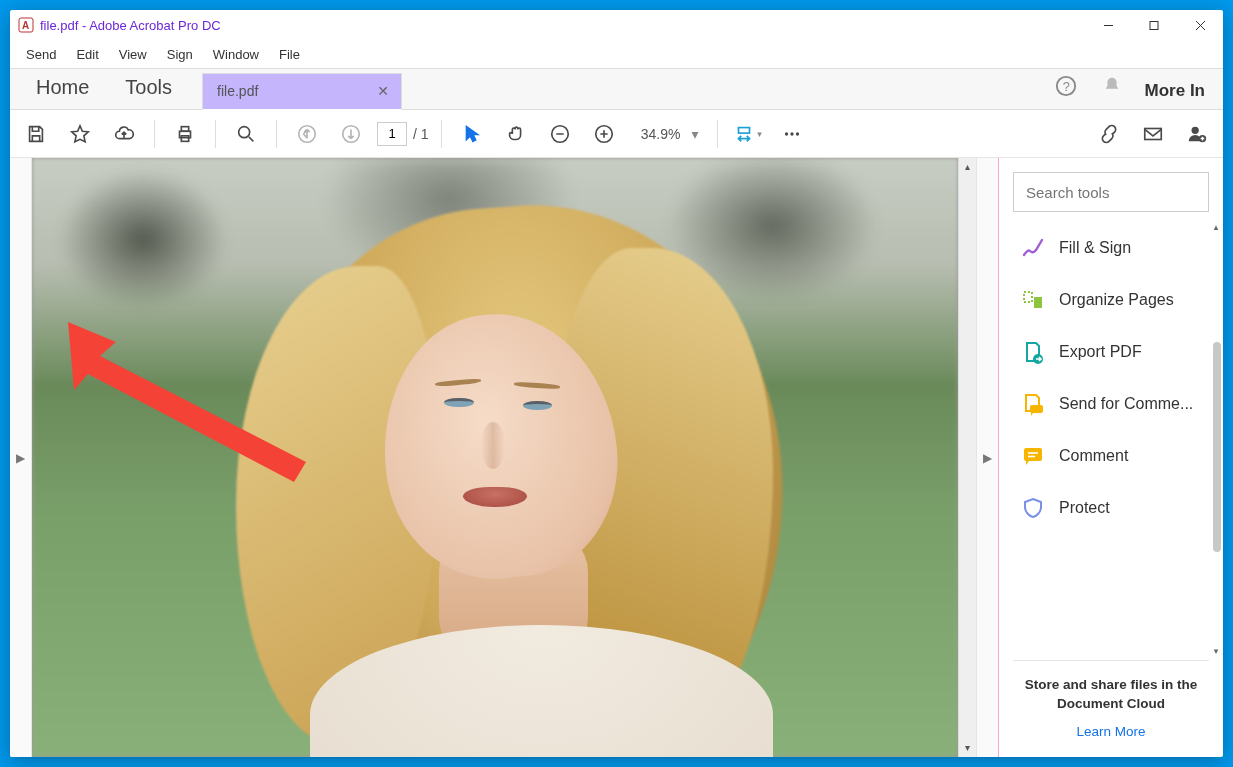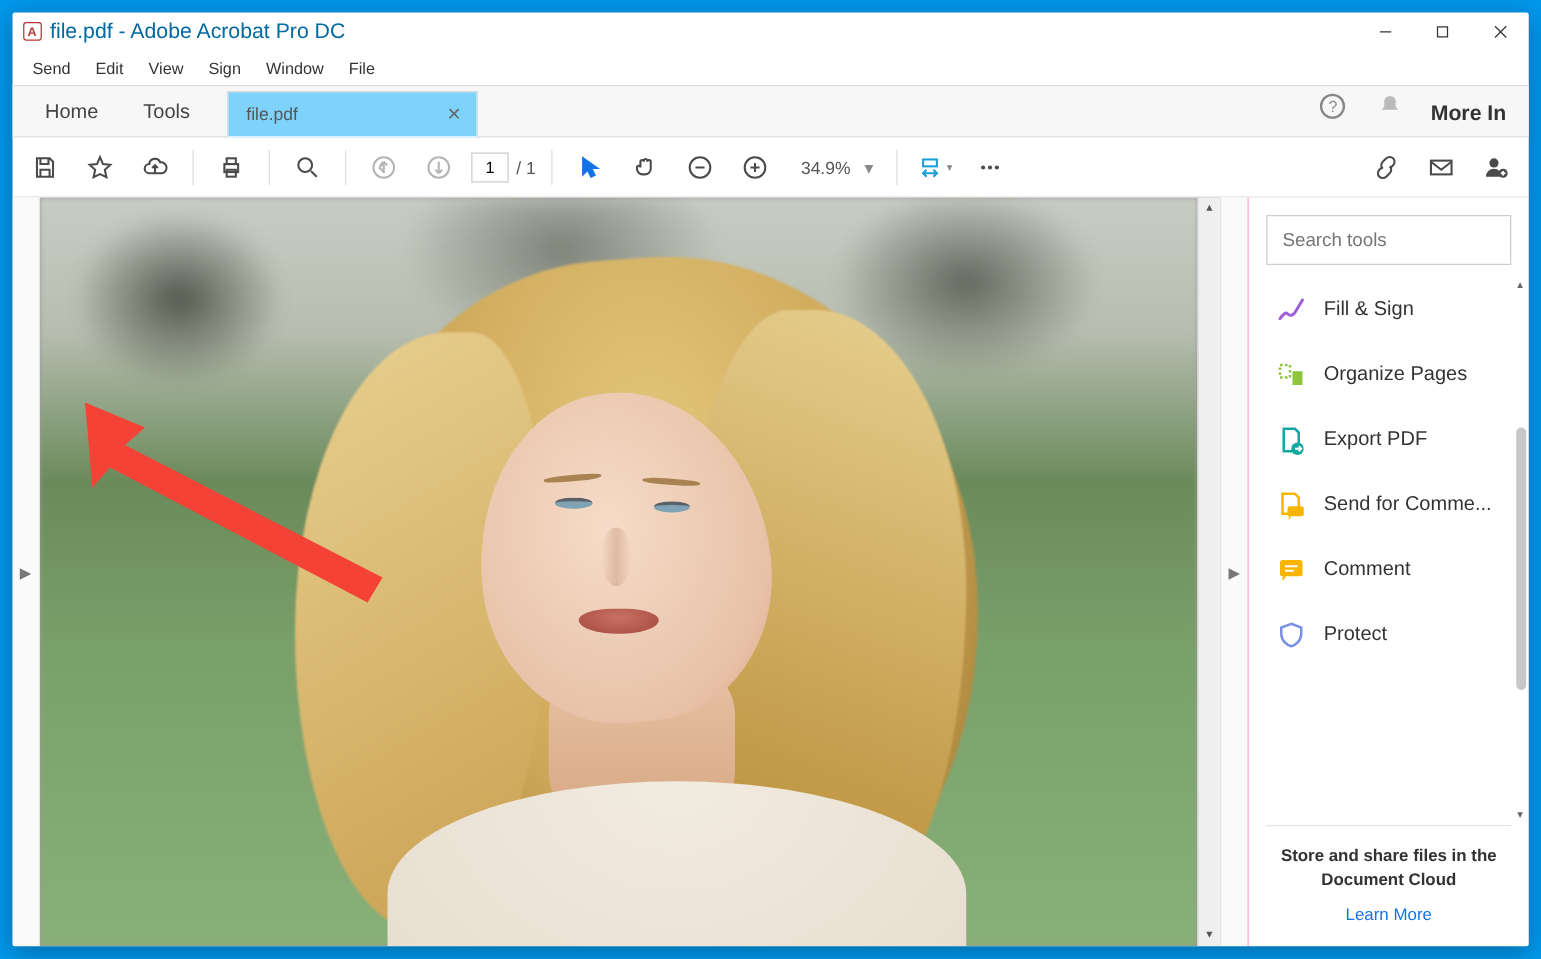--- a/index.html
+++ b/index.html
@@ -3,32 +3,32 @@
 <meta charset="utf-8">
 <style>
 * { box-sizing: border-box; margin: 0; padding: 0; }
 html, body { width: 1233px; height: 767px; font-family: "Segoe UI", Arial, sans-serif; background: #0098eb; overflow: hidden; }
 .desktop { padding: 10px 10px; }
 .app-window { width: 1213px; height: 747px; background: #fff; border-radius: 2px; box-shadow: 0 4px 20px rgba(0,0,0,.3); display: flex; flex-direction: column; overflow: hidden; }
 
 
 .titlebar { height: 30px; display: flex; align-items: center; padding-left: 8px; }
 .titlebar .app-icon { width: 16px; height: 16px; margin-right: 6px; display: flex; align-items: center; justify-content: center; }
-.titlebar .title-text { font-size: 17px; color: #0369a1; }
+.titlebar .title-text { font-size: 13px; color: #6d28d9; }
 .titlebar .win-controls { margin-left: auto; display: flex; }
 .win-ctl { width: 46px; height: 30px; display: flex; align-items: center; justify-content: center; font-size: 12px; color: #555; cursor: pointer; }
 
 
 .menubar { height: 28px; display: flex; align-items: center; padding: 0 6px; }
 .menubar-item { padding: 3px 10px; font-size: 13px; color: #333; cursor: pointer; }
 
 
 .tabrow { height: 42px; background: #f7f7f7; display: flex; align-items: flex-end; border-top: 1px solid #ddd; border-bottom: 1px solid #ddd; padding: 0 8px; }
-.tabrow .big-tab { padding: 10px 18px; font-size: 16px; color: #444; cursor: pointer; }
-.tabrow .doc-tab { display: flex; align-items: center; background: #7dd3fc; border: 1px solid #ddd; border-bottom: 1px solid #fff; margin-bottom: -1px; padding: 9px 12px 10px 14px; font-size: 14px; color: #555; min-width: 200px; justify-content: space-between; margin-left: 12px; }
+.tabrow .big-tab { padding: 10px 18px; font-size: 20px; color: #444; cursor: pointer; }
+.tabrow .doc-tab { display: flex; align-items: center; background: #c4b5fd; border: 1px solid #ddd; border-bottom: 1px solid #fff; margin-bottom: -1px; padding: 9px 12px 10px 14px; font-size: 14px; color: #555; min-width: 200px; justify-content: space-between; margin-left: 12px; }
 .tabrow .doc-tab .close { font-size: 14px; color: #666; cursor: pointer; padding-left: 20px; }
 .tabrow .spacer { flex: 1; }
 .tabrow .right-ctl { padding: 8px 12px; color: #555; cursor: pointer; }
 .tabrow .signin { font-size: 17px; font-weight: 600; color: #333; padding: 8px 10px; }
 
 
 .toolbar { height: 48px; display: flex; align-items: center; padding: 0 8px; gap: 8px; border-bottom: 1px solid #e5e5e5; }
 .tool-btn { width: 36px; height: 36px; display: flex; align-items: center; justify-content: center; color: #4a4a4a; cursor: pointer; border-radius: 3px; }
 .tool-btn svg { width: 22px; height: 22px; stroke: #4a4a4a; fill: none; stroke-width: 1.8; }
 .tool-btn.disabled svg { stroke: #b5b5b5; }

